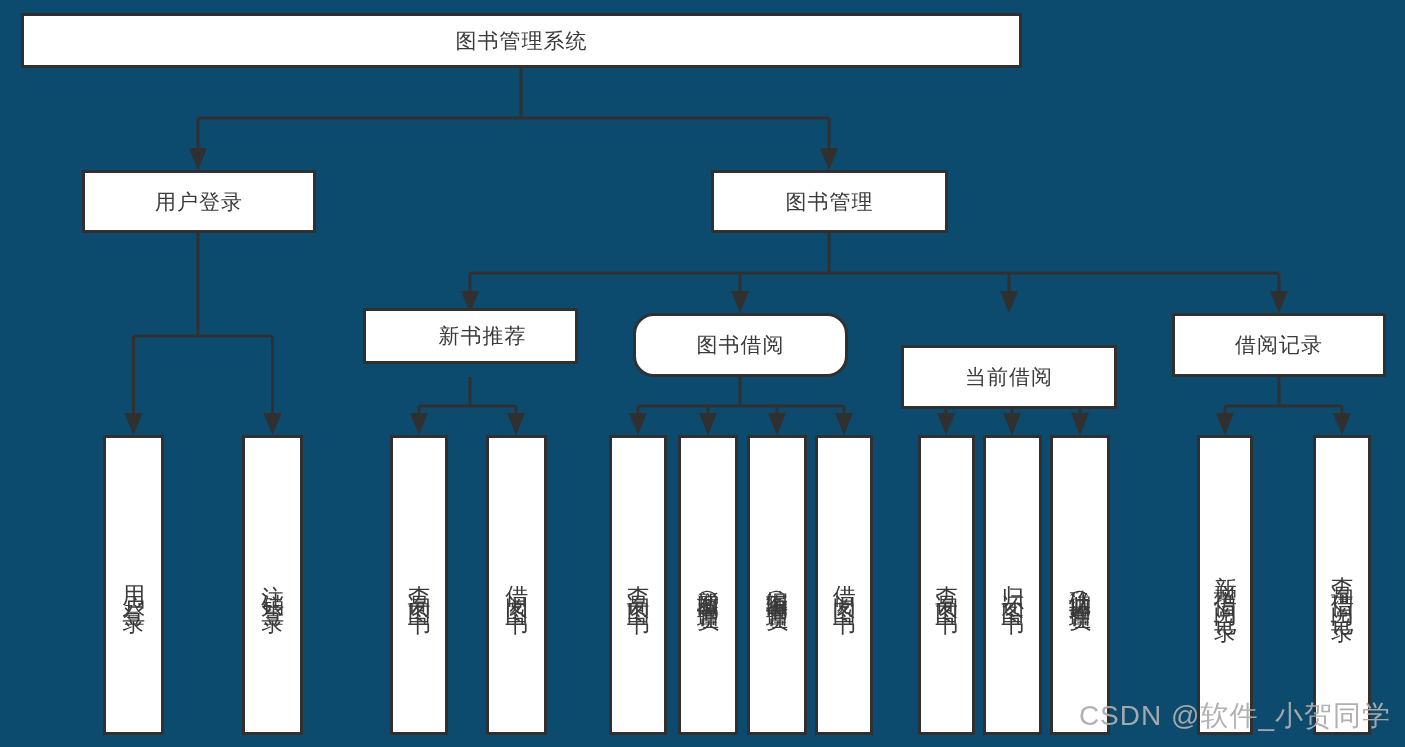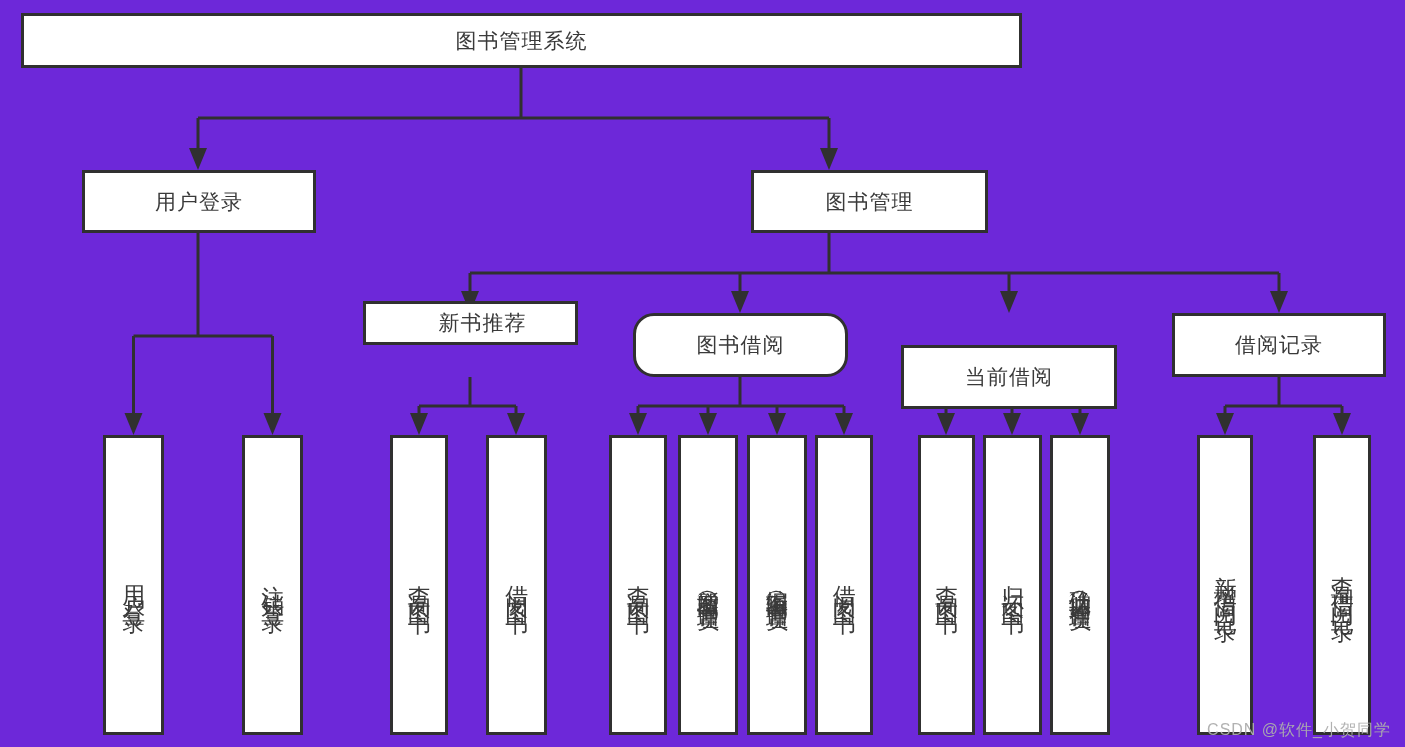--- a/index.html
+++ b/index.html
@@ -1,20 +1,20 @@
 <!DOCTYPE html>
 <html><head>
 <meta charset="utf-8">
 <style>
   html, body { margin: 0; padding: 0; background: #ffffff; }
   .canvas {
     position: relative;
     width: 1405px;
     height: 747px;
-    background: #6d28d9;
+    background: #0c4a6e;
     overflow: hidden;
     font-family: "Liberation Sans", "DejaVu Sans", sans-serif;
   }
   .connector-layer {
     position: absolute;
     left: 0; top: 0;
     width: 1405px; height: 747px;
     pointer-events: none;
   }
   .node {
@@ -40,22 +40,22 @@
     line-height: 1.1;
     white-space: nowrap;
   }
   .vbox .vlabel.tight {
     font-size: 22px;
     letter-spacing: 3px;
   }
   .watermark {
     position: absolute;
     right: 14px;
-    bottom: 6px;
-    font-size: 16px;
+    bottom: 12px;
+    font-size: 28px;
     letter-spacing: 1px;
     color: rgba(173, 173, 173, 0.95);
     white-space: nowrap;
     z-index: 5;
     margin-left: 24px;
   }
 </style>
 </head>
 <body>
 
@@ -101,25 +101,25 @@
     </g>
   </svg>
 
   <div class="node hbox" style="left:21px; top:13px; width:1001px; height:55px;">
     <span class="hlabel">图书管理系统</span>
   </div>
 
   <div class="node hbox" style="left:82px; top:170px; width:234px; height:63px;">
     <span class="hlabel">用户登录</span>
   </div>
-  <div class="node hbox" style="left:711px; top:170px; width:237px; height:63px;margin-left:40px;">
+  <div class="node hbox" style="left:711px; top:170px; width:237px; height:63px;">
     <span class="hlabel">图书管理</span>
   </div>
 
-  <div class="node hbox" style="left:363px; top:301px; width:215px; height:44px;padding-left:24px;">
+  <div class="node hbox" style="left:363px; top:308px; width:215px; height:56px;padding-left:24px;">
     <span class="hlabel">新书推荐</span>
   </div>
   <div class="node hbox" style="left:633px; top:313px; width:215px; height:64px;border-radius:21px;">
     <span class="hlabel">图书借阅</span>
   </div>
   <div class="node hbox" style="left:901px; top:313px; width:216px; height:64px;margin-top:32px;">
     <span class="hlabel">当前借阅</span>
   </div>
   <div class="node hbox" style="left:1172px; top:313px; width:214px; height:64px;">
     <span class="hlabel">借阅记录</span>

